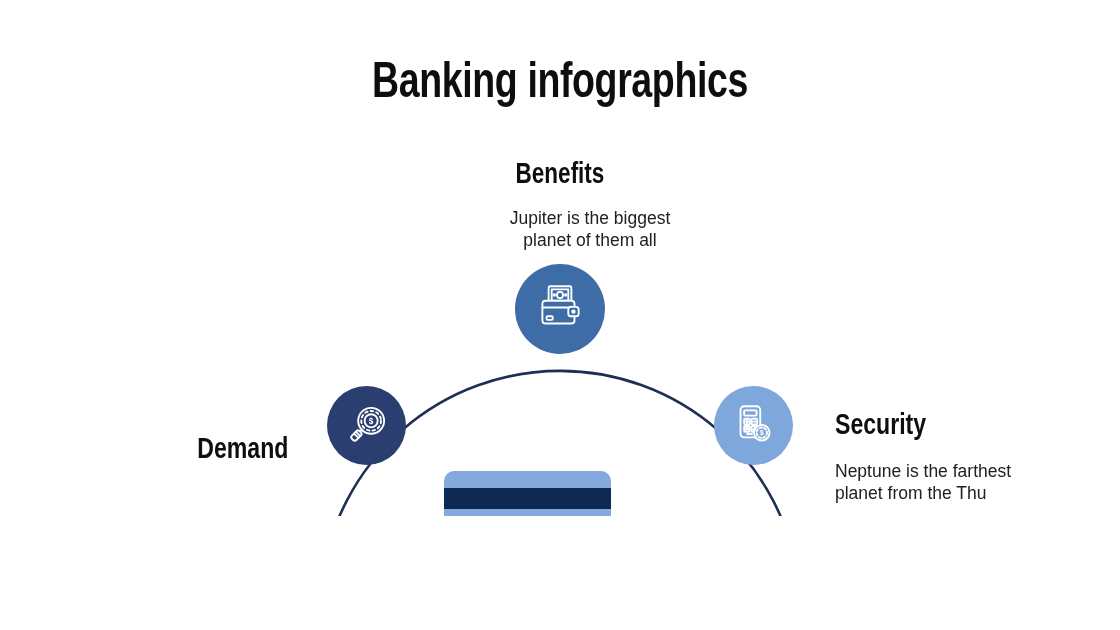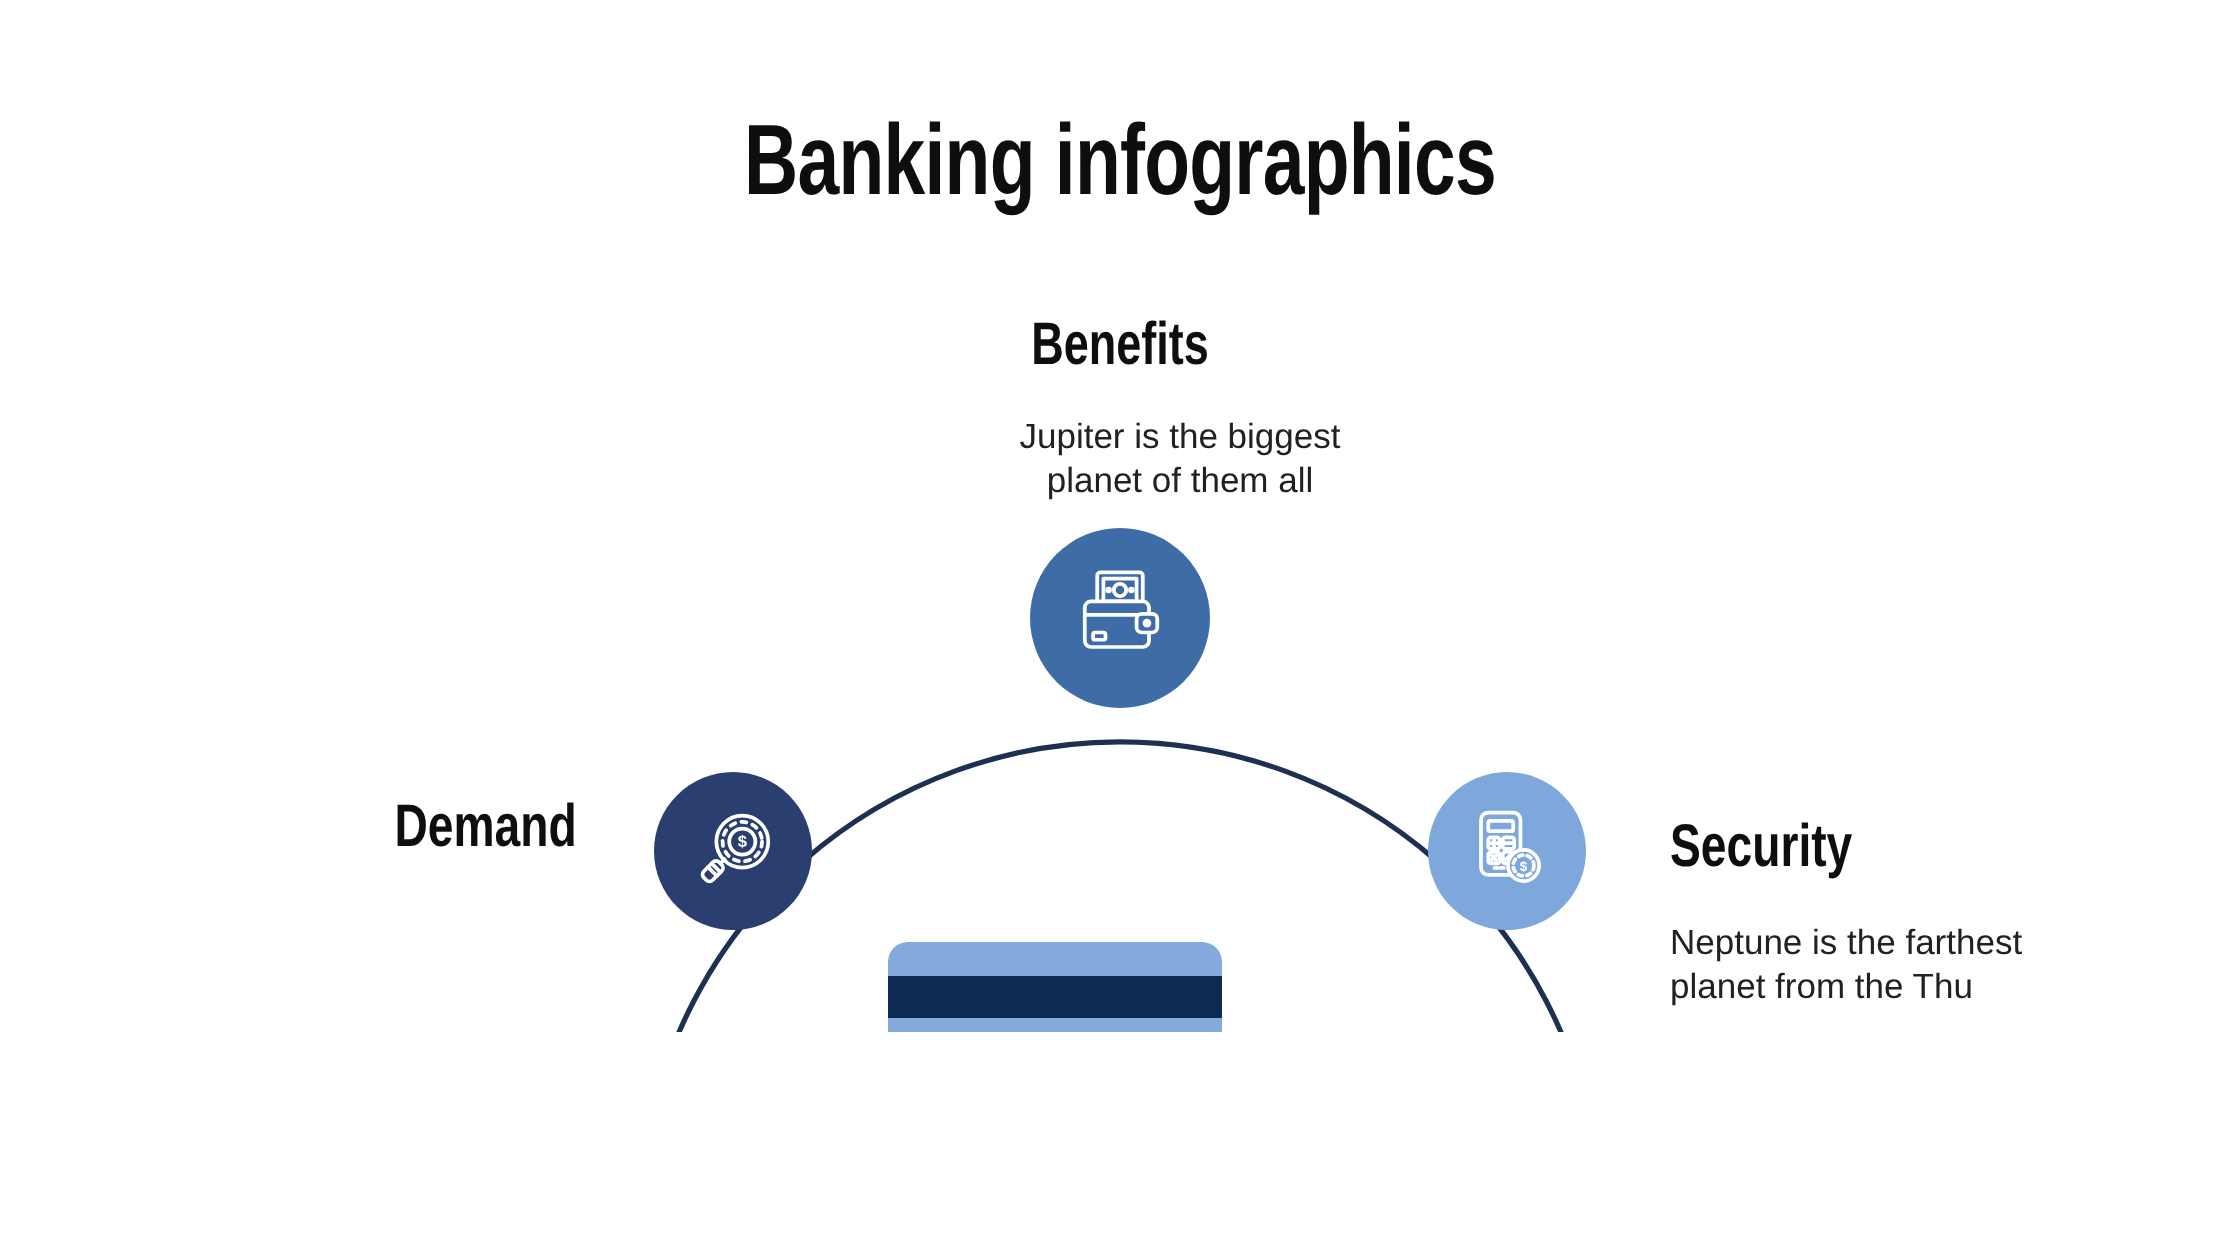--- a/index.html
+++ b/index.html
@@ -15,21 +15,21 @@
   }
   .h-label { font-size:30px; line-height:36px; font-weight:700; color:#0e0e0e; }
   .center-label {
     position:absolute; top:155px; left:0; width:1120px; text-align:center;
     transform:scaleX(.75); transform-origin:center;
   }
   .desc {
     font-size:17.5px; line-height:22px; color:#212121; white-space:pre-line;
   }
   .center-desc { position:absolute; top:207px; left:0; width:1120px; text-align:center;margin-left:30px; }
-  .left-block  { position:absolute; top:396px; right:832px; text-align:center; }
+  .left-block  { position:absolute; top:430px; right:832px; text-align:center; }
   .left-block .h-label  { transform:scaleX(.77); transform-origin:right center; }
   .right-block { position:absolute; top:406px; left:835px; text-align:left; }
   .right-block .h-label { transform:scaleX(.77); transform-origin:left center; }
   .left-block .desc, .right-block .desc { margin-top:18px; }
 
   .arc-svg { position:absolute; left:0; top:0; z-index:1; }
 
   .node {
     position:absolute; z-index:2; border-radius:50%;
     display:flex; align-items:center; justify-content:center;

